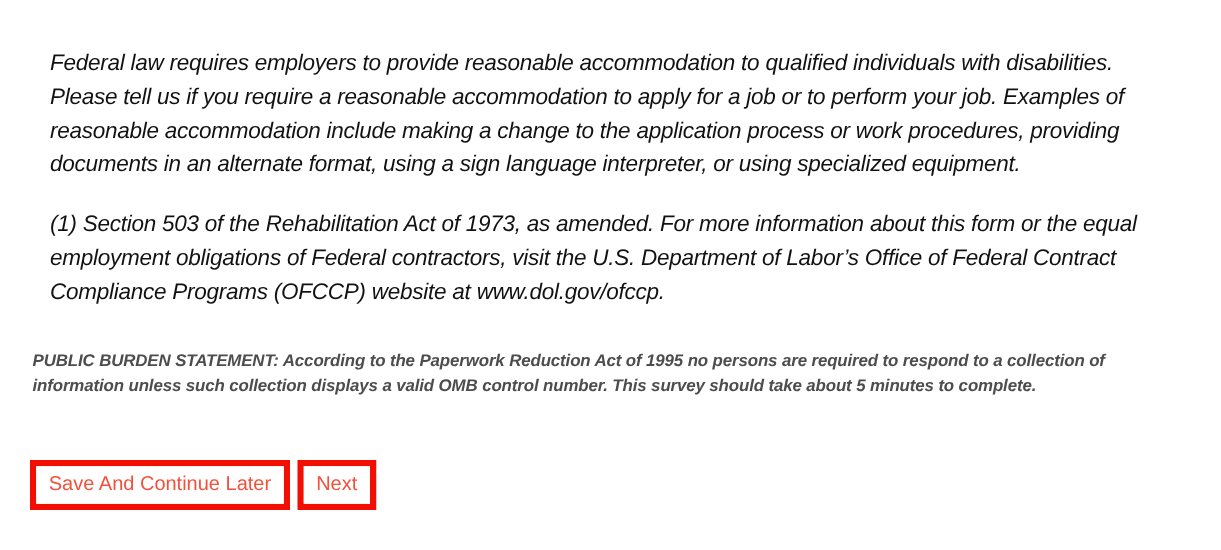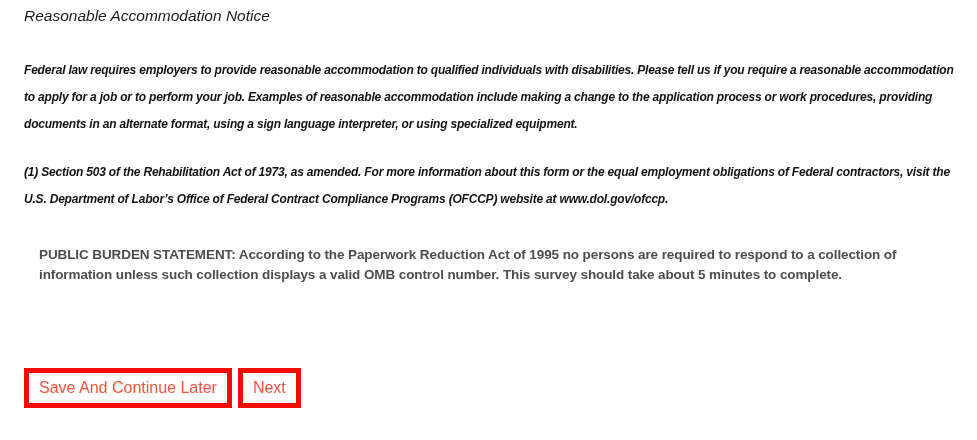--- a/index.html
+++ b/index.html
@@ -18,39 +18,40 @@
   }
   .page-title {
     margin: 0;
     font-size: 15.5px;
     font-weight: 400;
     font-style: italic;
     color: #1c1c1c;
     line-height: 20px;
   }
   .notice-paragraph {
-    margin: 0;
+    margin: 16px;
     margin-top: 31px;
     max-width: 935px;
-    font-size: 12px;
-    font-weight: 700;
+    font-size: 18px;
+    font-weight: 400;
     font-style: italic;
     color: #121212;
     line-height: 27px;
     letter-spacing: -0.2px;
   }
   .notice-paragraph + .notice-paragraph {
     margin-top: 21px;
   }
   .burden-statement {
-    margin: 15px;
+    margin: 2px;
     margin-top: 32px;
     max-width: 935px;
     font-size: 13.5px;
     font-weight: 700;
+    font-style: italic;
     color: #4d4d4d;
     line-height: 20px;
     letter-spacing: -0.1px;
   }
   .button-row {
     position: absolute;
     left: 24px;
     top: 368px;
     display: flex;
     gap: 6px;
@@ -73,21 +74,20 @@
     padding: 0 10px;
     cursor: pointer;
     white-space: nowrap;
   }
 </style>
 </head>
 <body>
 
 <div class="page">
 
-  <h2 class="page-title">Reasonable Accommodation Notice</h2>
 
   <p class="notice-paragraph">Federal law requires employers to provide reasonable accommodation to qualified individuals with disabilities. Please tell us if you require a reasonable accommodation to apply for a job or to perform your job. Examples of reasonable accommodation include making a change to the application process or work procedures, providing documents in an alternate format, using a sign language interpreter, or using specialized equipment.</p>
 
   <p class="notice-paragraph">(1) Section 503 of the Rehabilitation Act of 1973, as amended. For more information about this form or the equal employment obligations of Federal contractors, visit the U.S. Department of Labor’s Office of Federal Contract Compliance Programs (OFCCP) website at www.dol.gov/ofccp.</p>
 
   <p class="burden-statement">PUBLIC BURDEN STATEMENT: According to the Paperwork Reduction Act of 1995 no persons are required to respond to a collection of information unless such collection displays a valid OMB control number. This survey should take about 5 minutes to complete.</p>
 
   <div class="button-row">
 
     <div class="annotation-box">

